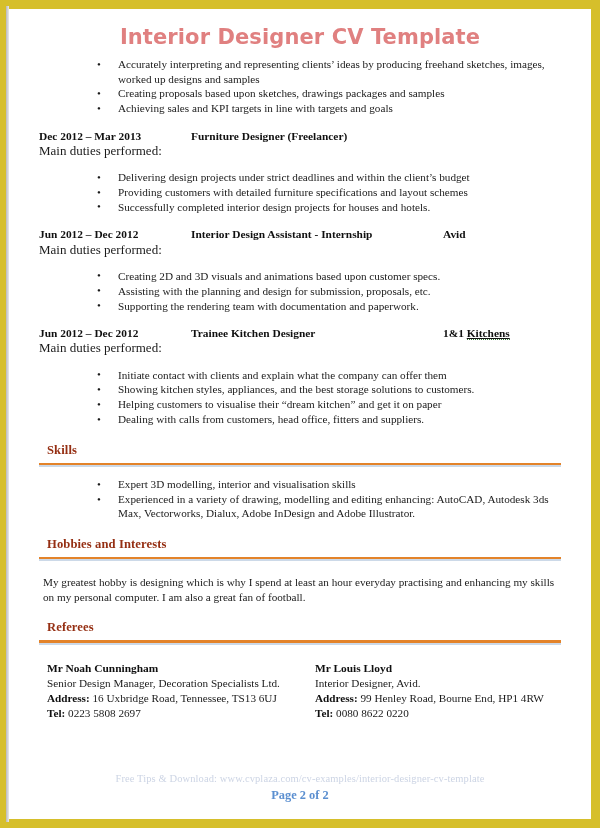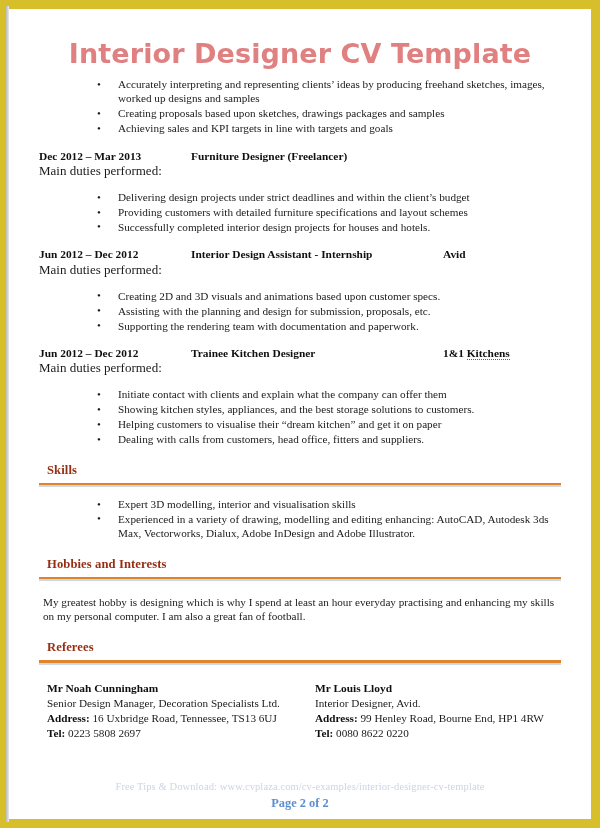--- a/index.html
+++ b/index.html
@@ -35,23 +35,23 @@
     padding: 14px 30px 0 30px;
     overflow: hidden;
   }
 
   
   .cv-title {
     text-align: center;
     color: #e08080;
     font-family: "DejaVu Sans", "Liberation Sans", sans-serif;
     font-weight: bold;
-    font-size: 27px;
+    font-size: 21px;
     letter-spacing: 0.1px;
-    margin: 15px 0 8px 0;
+    margin: 2px 0 8px 0;
     line-height: 1.15;
   }
 
   
   ul.duties {
     margin: 0;
     padding: 0 0 0 58px;
     list-style: none;
   }
   ul.duties li {
@@ -86,20 +86,21 @@
   .job-comp.spaced { width: 118px; flex: 0 0 118px; }
   .job-sub {
     font-size: 13px;
     color: #1a1a1a;
     line-height: 1.25;
     margin-bottom: 11px;
   }
   .spellcheck {
     border-bottom: 1.5px dotted #3a7a3a;
     padding-bottom: 0px;
+    text-decoration: underline;
   }
 
   
   .section { margin-top: 16px; }
   .section-title {
     color: #952f13;
     font-weight: bold;
     font-size: 12.6px;
     padding-left: 8px;
     margin-bottom: 5px;
@@ -142,21 +143,21 @@
     font-size: 11.2px;
     color: #1a1a1a;
     line-height: 1.33;
   }
   .ref-line b { color: #101010; }
 
   
   .footer-wrap {
     position: absolute;
     left: 0; right: 0;
-    bottom: 8px;
+    bottom: 16px;
     text-align: center;
   }
   .footer-url {
     font-size: 10.5px;
     color: #b9c4da;
     opacity: 0.72;
     letter-spacing: 0.1px;
     margin-bottom: 4px;
   }
   .footer-page {

